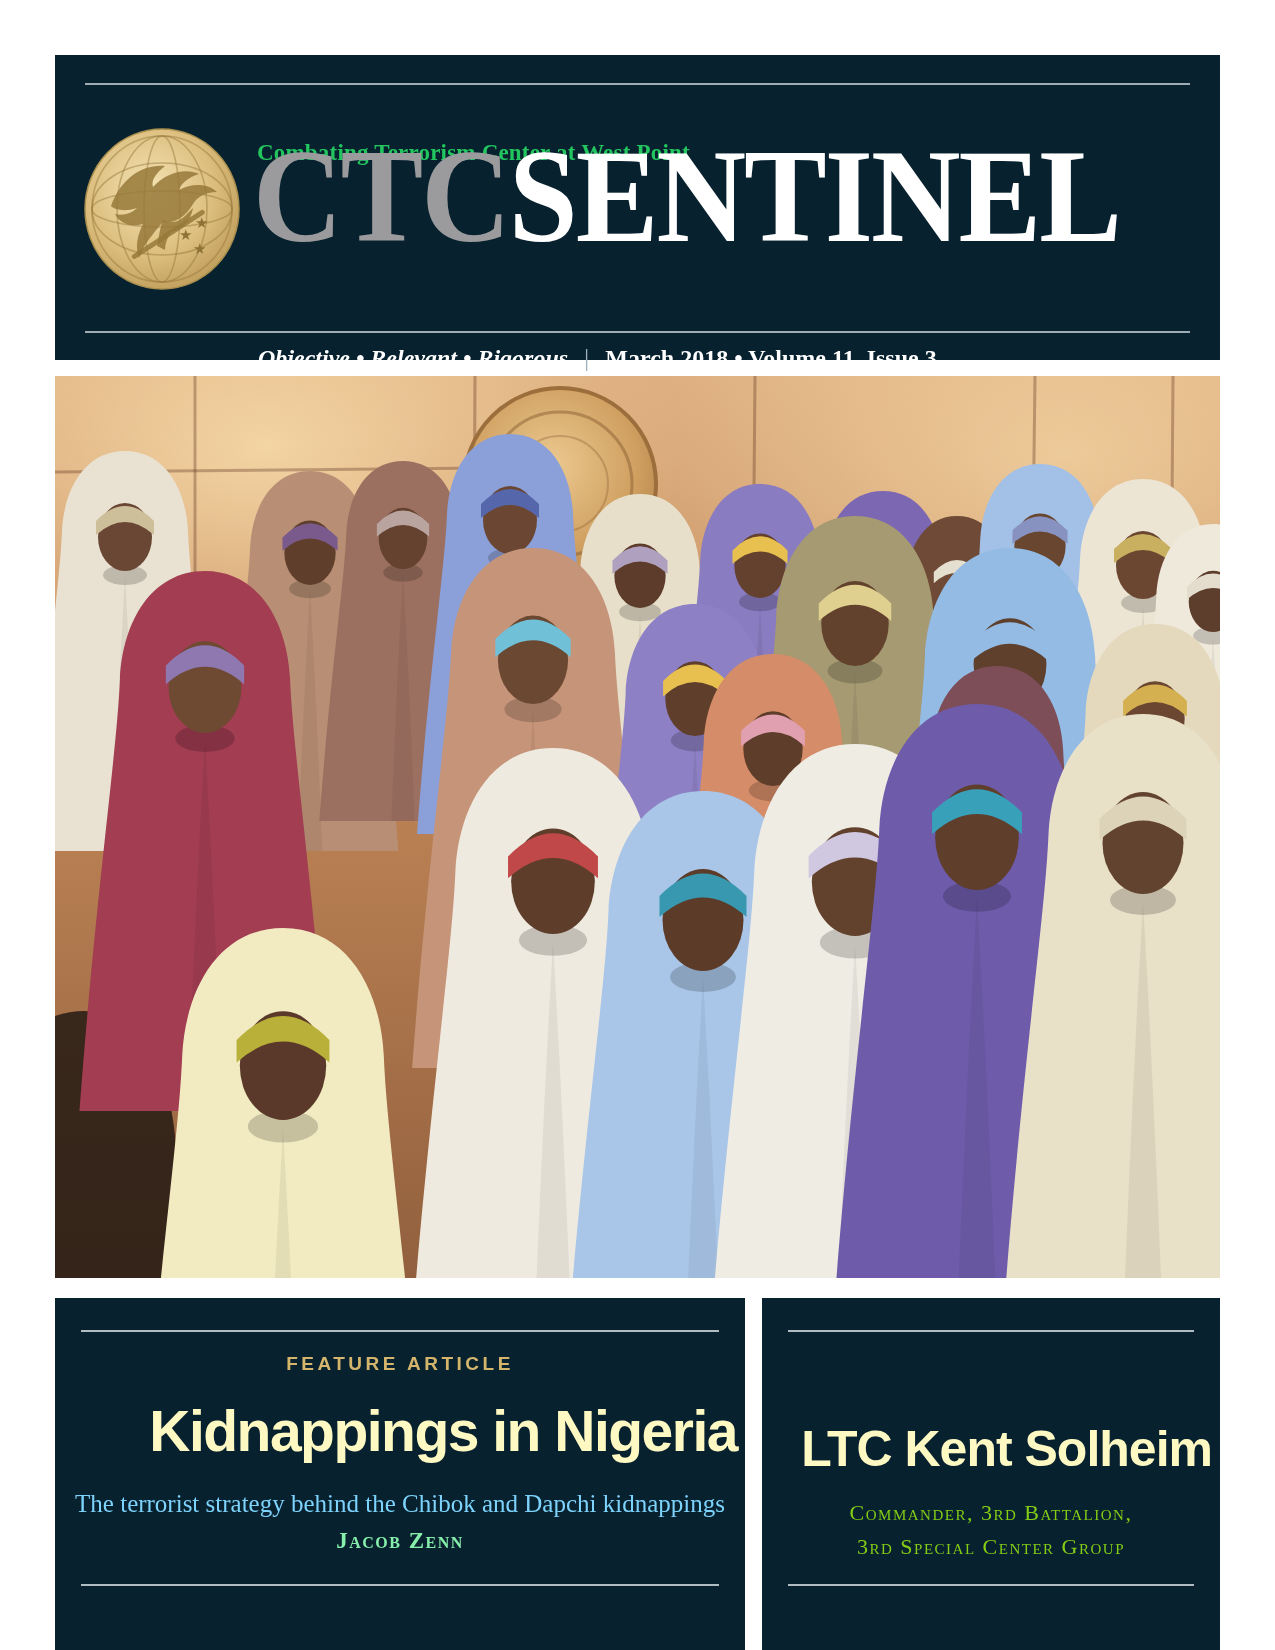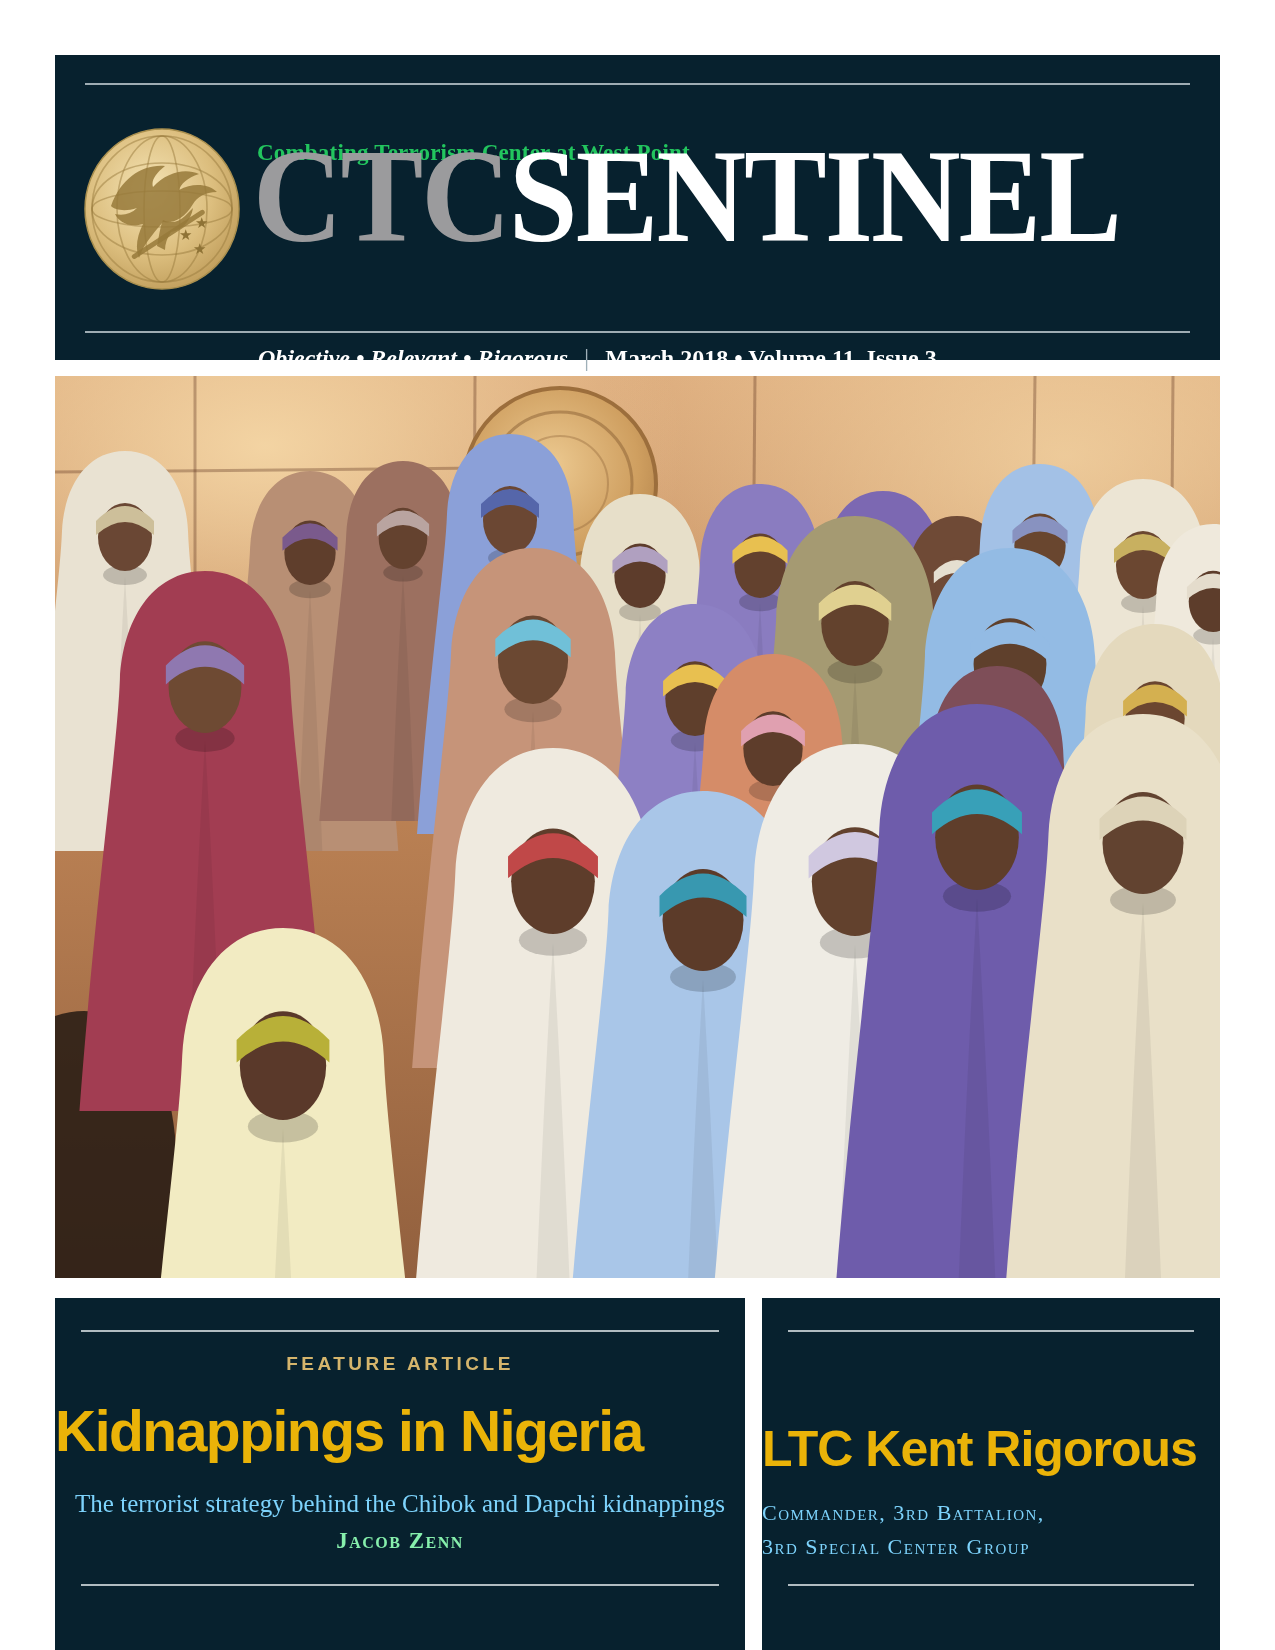--- a/index.html
+++ b/index.html
@@ -52,38 +52,38 @@
   .box.left{left:55px;width:690px;}
   .box.right{left:762px;width:458px;}
   .brule{position:absolute;left:26px;right:26px;height:2px;background:#c3cdd2;opacity:.9;}
   .brule.top{top:32px;}
   .brule.bottom{top:286px;}
   .box-kicker{
     position:absolute;left:0;right:0;top:55px;text-align:center;
     font-weight:700;font-size:19px;letter-spacing:3.5px;color:#d5b56c;
   }
   .box-title{
-    position:absolute;left:0;right:0;text-align:left;color:#eab308;
+    position:absolute;left:0;right:8px;text-align:right;color:#fef9c3;
     font-weight:700;white-space:nowrap;
   }
   .box.left .box-title{top:100px;font-size:57px;letter-spacing:-1.5px;}
   .box.right .box-title{top:122px;font-size:50px;letter-spacing:-1px;}
   .box-subtitle{
     position:absolute;left:0;right:0;top:192px;text-align:center;
     font-family:"Liberation Serif", serif;font-size:25px;color:#7dd3fc;
   }
   .box-byline{
     position:absolute;left:0;right:0;top:230px;text-align:center;
     font-family:"Liberation Serif", serif;font-variant:small-caps;
     font-weight:700;font-size:23px;letter-spacing:1.5px;color:#86efac;
   }
   .box-role{
-    position:absolute;left:0;right:0;top:198px;text-align:left;
+    position:absolute;left:0;right:0;top:198px;text-align:center;
     font-family:"Liberation Serif", serif;font-variant:small-caps;
-    font-size:22px;letter-spacing:1.5px;color:#7dd3fc;line-height:1.55;
+    font-size:22px;letter-spacing:1.5px;color:#84cc16;line-height:1.55;
   }
 </style>
 </head>
 <body>
 
 <div class="header">
   <div class="hrule top"></div>
   <div class="hrule bottom"></div>
 
   <div class="kicker">Combating Terrorism Center at West Point</div>
@@ -352,19 +352,19 @@
   <div class="brule top"></div>
   <div class="box-kicker">FEATURE ARTICLE</div>
   <div class="box-title">Kidnappings in Nigeria</div>
   <div class="box-subtitle">The terrorist strategy behind the Chibok and Dapchi kidnappings</div>
   <div class="box-byline">Jacob Zenn</div>
   <div class="brule bottom"></div>
 </div>
 
 <div class="box right">
   <div class="brule top"></div>
-  <div class="box-title">LTC Kent Rigorous</div>
+  <div class="box-title">LTC Kent Solheim</div>
   <div class="box-role">
     <div>Commander, 3rd Battalion,</div>
     <div>3rd Special Center Group</div>
   </div>
   <div class="brule bottom"></div>
 </div>
 
 </body></html>

